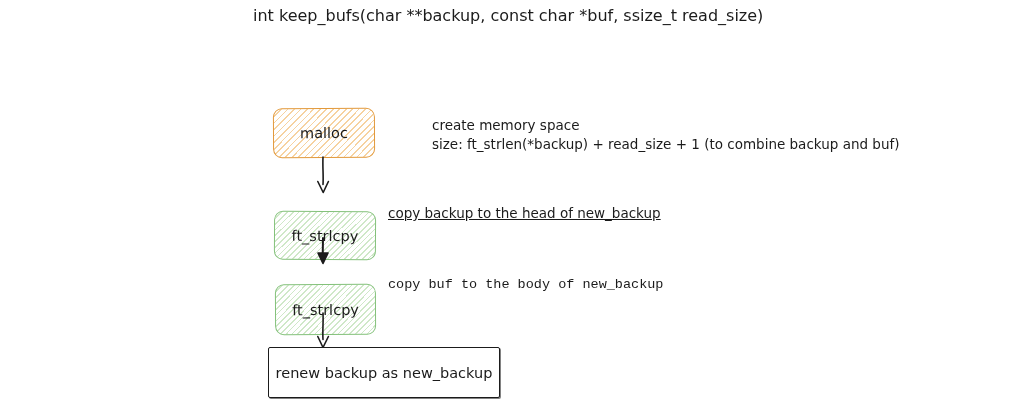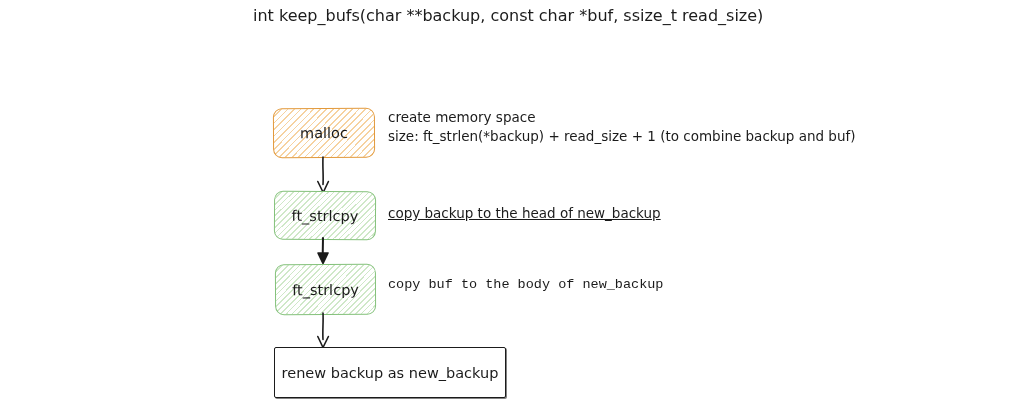--- a/index.html
+++ b/index.html
@@ -58,38 +58,39 @@
     border: 1.6px solid var(--orange-stroke, #e2993b);
     background-image: repeating-linear-gradient(135deg,
       var(--orange-hatch, #f6d2a0) 0 1.2px,
       transparent 1.2px 4.6px);
   }
   .node.green {
     border: 1.6px solid var(--green-stroke, #83c17a);
     background-image: repeating-linear-gradient(135deg,
       var(--green-hatch, #cfe8c8) 0 1.2px,
       transparent 1.2px 4.1px);
+    margin-top: 20px;
   }
   .node.plain {
     border: 1.8px solid var(--ink, #1b1b1b);
     border-radius: 2px;
     box-shadow: 1px 1px 0 0 rgba(27,27,27,0.55);
   }
   #node-malloc { left: 273px; top: 108px; width: 100px; height: 48px; transform: rotate(-0.3deg); }
   #node-cpy1   { left: 274px; top: 191px; width: 100px; height: 47px; transform: rotate(0.3deg); }
   #node-cpy2   { left: 275px; top: 264px; width: 99px;  height: 49px; transform: rotate(-0.3deg); }
-  #node-final  { left: 274px; top: 347px; width: 230px; height: 49px; }
+  #node-final  { left: 268px; top: 347px; width: 230px; height: 49px; }
   .note {
     position: absolute;
     left: 388px;
     font-size: 13.5px;
     line-height: 18.5px;
     white-space: nowrap;
   }
-  #note-0 { top: 108px; }
+  #note-0 { top: 116px; margin-left: 44px; }
   #note-1 { top: 204px; text-decoration: underline; }
   #note-2 { top: 276px; font-family: Liberation Mono, monospace; }
   .arrow { position: absolute; }
   .arrow svg { display: block; }
   .arrow path {
     stroke: var(--ink, #1b1b1b);
     fill: none;
     stroke-linecap: round;
     stroke-linejoin: round;
   }

